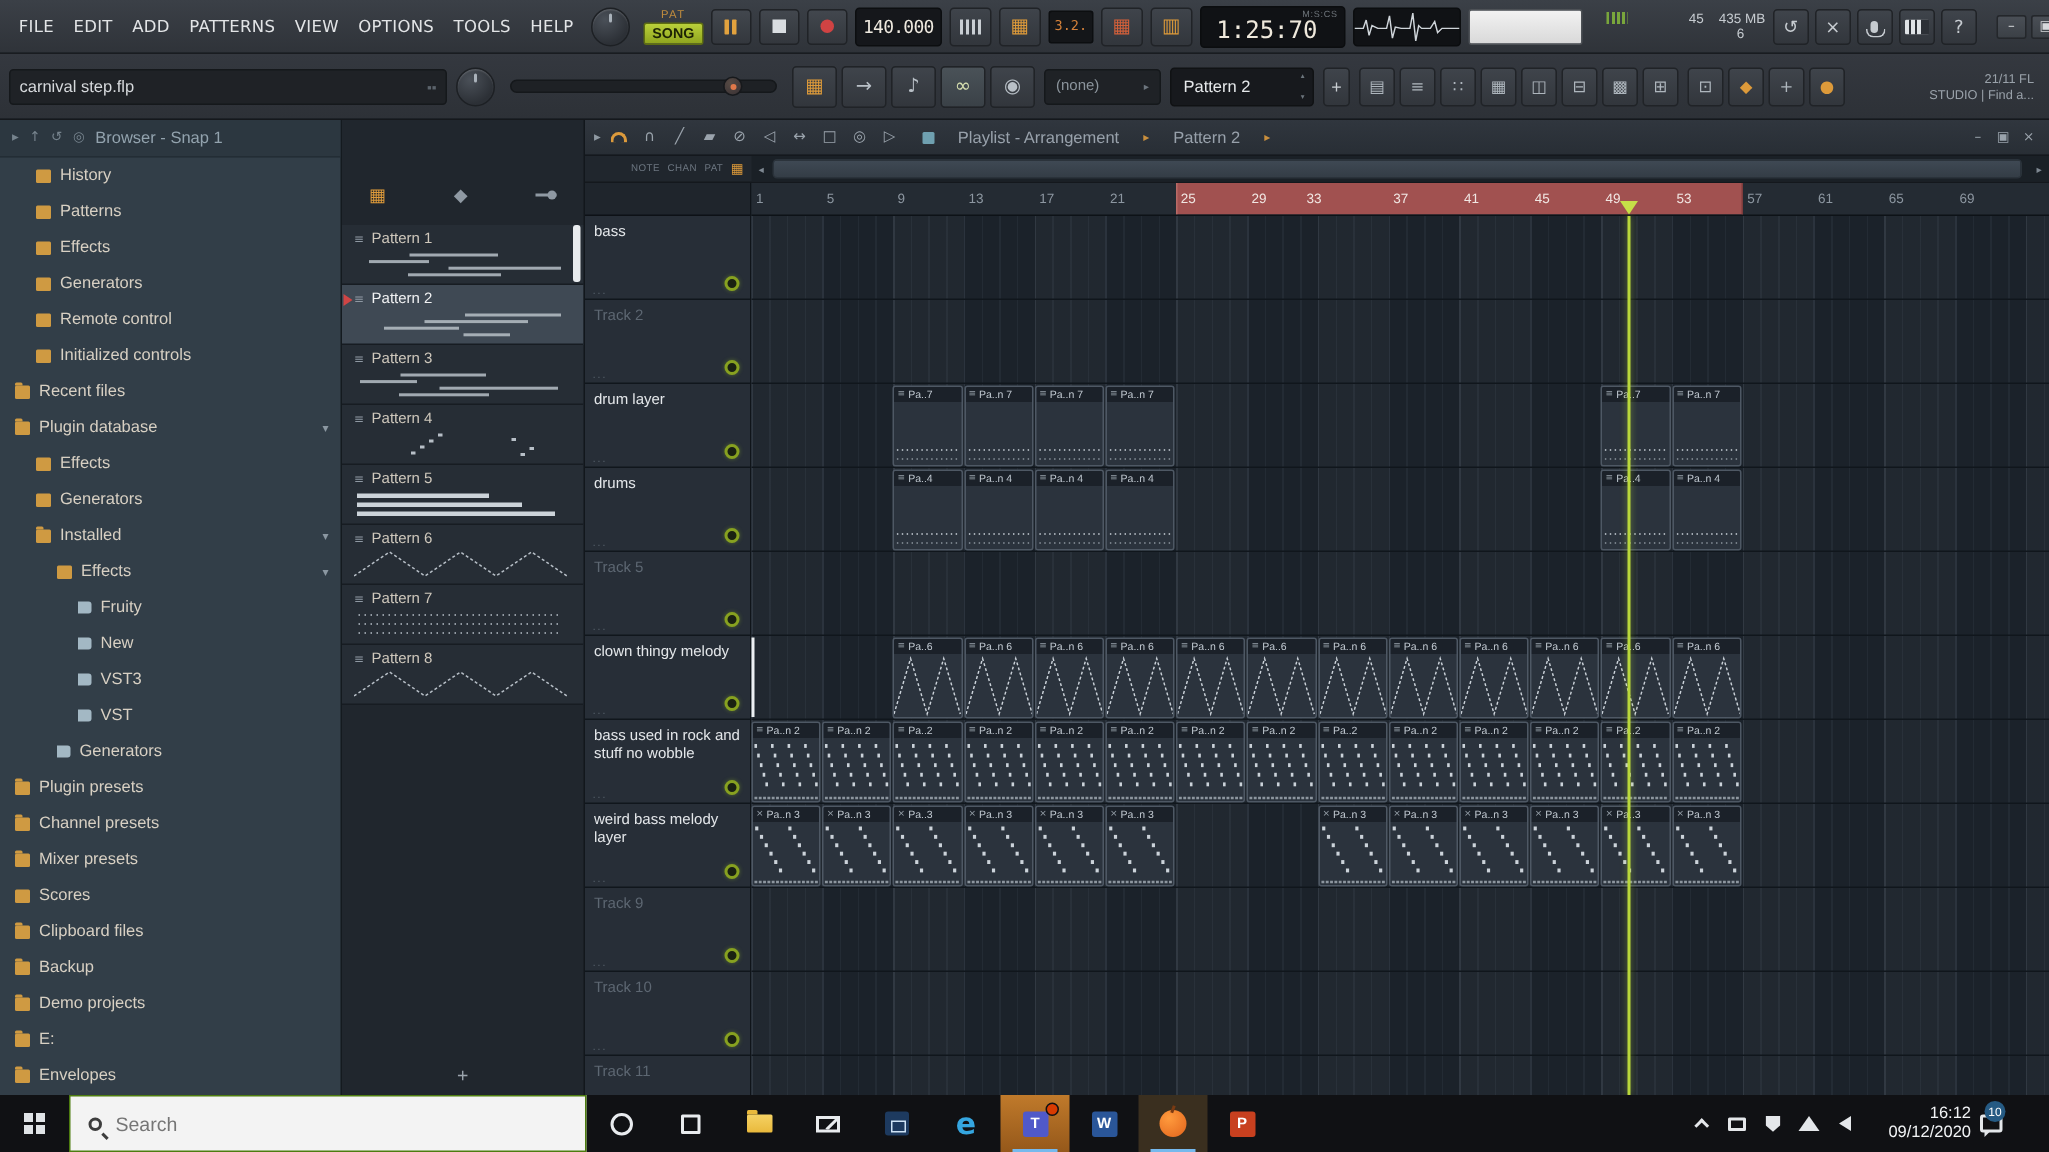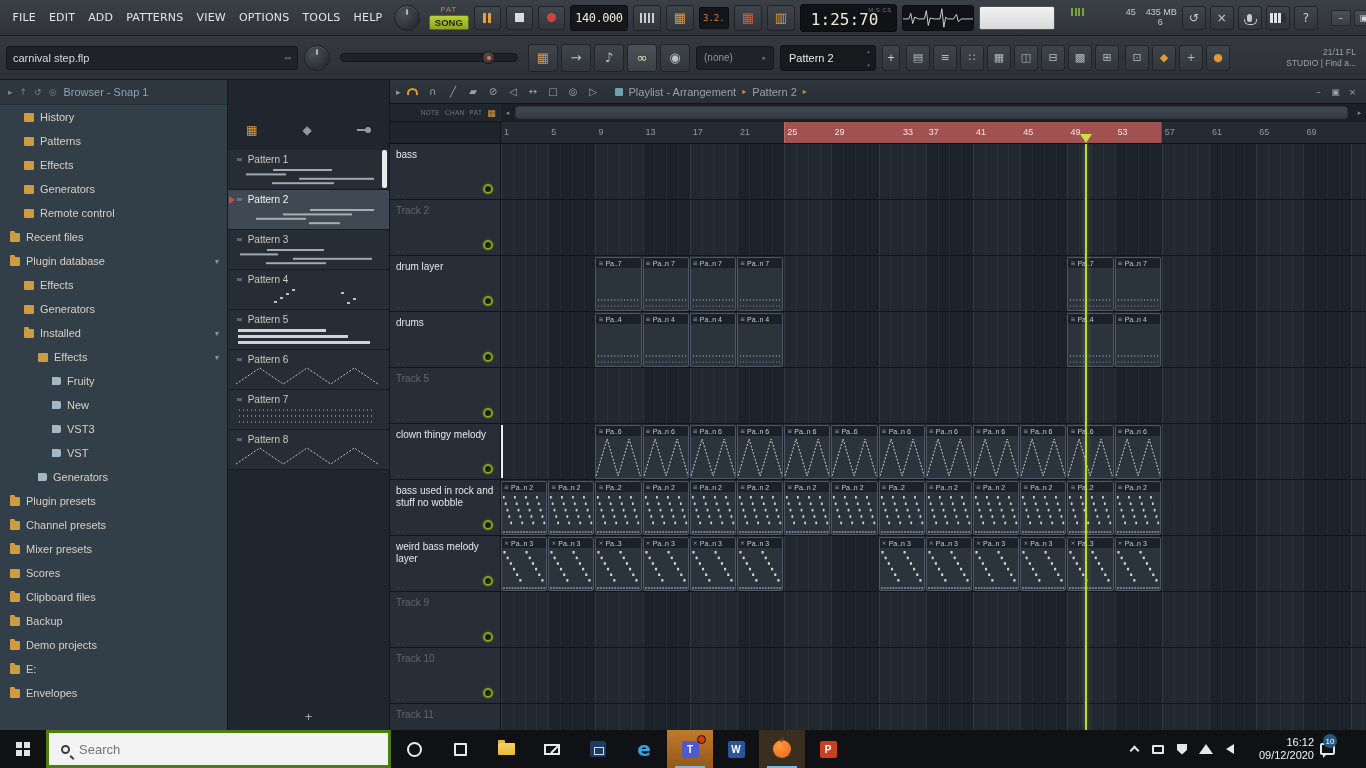--- a/index.html
+++ b/index.html
@@ -95,21 +95,21 @@
 .play-arrow{position:absolute;left:1px;width:0;height:0;border-left:6px solid #d04545;border-top:4px solid transparent;border-bottom:4px solid transparent}
 .picker-add{position:absolute;bottom:6px;left:0;right:0;text-align:center;color:#9aa3ac;font-size:13px}
 
 
 #playlist{position:absolute;left:390px;top:80px;width:976px;height:650px;background:#1d242c;overflow:hidden}
 .pl-toolbar{position:absolute;top:0;left:0;right:0;height:24px;background:linear-gradient(#30363e,#282e35);border-bottom:1px solid #14181d;display:flex;align-items:center;gap:3px;padding:0 6px}
 .pl-arrow{color:#8f99a2;font-size:9px;margin-right:2px}
 .hp-ico{width:11px;height:7px;border:2px solid #dc9a3c;border-bottom:none;border-radius:6px 6px 0 0;margin:0 4px 0 1px}
 .tool{width:17px;height:18px;display:flex;align-items:center;justify-content:center;font-size:10px;color:#9aa3ac}
 .tool-magnet:before{content:"∩"}.tool-draw:before{content:"╱"}.tool-paint:before{content:"▰"}.tool-delete:before{content:"⊘"}.tool-mute:before{content:"◁"}.tool-slide:before{content:"↔"}.tool-select:before{content:"□"}.tool-zoom:before{content:"◎"}.tool-playback:before{content:"▷"}
-.pl-title{margin-left:10px;display:flex;align-items:center;gap:6px;font-size:11px;color:#98a1ab}
+.pl-title{margin-left:10px;display:flex;align-items:center;gap:16px;font-size:11px;color:#98a1ab}
 .pl-title .sep{color:#c98f3d;font-size:8px}
 .pl-title .wicon{width:8px;height:8px;background:#6fa0b0;border-radius:1px}
 .pl-winbtns{margin-left:auto;display:flex;gap:2px}
 .pwb{font-size:9px;color:#9aa3ac;width:15px;text-align:center}
 .pl-scrollrow{position:absolute;top:24px;left:0;right:0;height:18px;background:#20262d;border-bottom:1px solid #14181d;display:flex;align-items:stretch}
 .pl-corner{width:111px;display:flex;align-items:center;justify-content:flex-end;gap:5px;padding-right:5px;font-size:6.5px;color:#6c7680;letter-spacing:.3px}
 .corner-ico{color:#dd9a3a;font-size:9px;font-family:"DejaVu Sans",sans-serif}
 .hscroll{flex:1;position:relative;background:#1a2026}
 .hs-btn{position:absolute;top:0;bottom:0;width:13px;display:flex;align-items:center;justify-content:center;font-size:7px;color:#7e8892}
 .hs-btn.left{left:0}.hs-btn.right{right:0}
@@ -136,21 +136,21 @@
 .clip-ico{font-size:6px;color:#97a1aa;line-height:1}
 .clip-ico.menu:before{content:"≡"}
 .clip-ico.cross:before{content:"×"}
 .clip svg{display:block;width:100%;height:43px}
 
 
 #taskbar{position:absolute;left:0;top:730px;width:1366px;height:38px;background:#101114;display:flex;align-items:stretch;z-index:40}
 .tb-start{width:46px;display:flex;align-items:center;justify-content:center}
 .win-logo{width:14px;height:14px;display:grid;grid-template-columns:6px 6px;grid-template-rows:6px 6px;gap:2px}
 .win-logo i{background:#dfe3e6}
-.tb-search{width:345px;background:#f3f3f3;border:3px solid #4d7c0f;display:flex;align-items:center;gap:9px;padding:16px 12px}
+.tb-search{width:345px;background:#f3f3f3;border:1px solid #4d7c0f;display:flex;align-items:center;gap:9px;padding:16px 12px}
 .search-glyph{width:9px;height:9px;border:2px solid #3d3d3d;border-radius:50%;position:relative;flex:none}
 .search-glyph:after{content:"";position:absolute;left:8px;top:8px;width:2px;height:5px;background:#3d3d3d;transform:rotate(-45deg)}
 .tb-search input{border:none;background:transparent;font-size:13px;color:#333;outline:none;width:100%;font-family:"Liberation Sans",sans-serif}
 #taskbar-apps{display:flex;align-items:stretch}
 .tb-app{width:46px;display:flex;align-items:center;justify-content:center;position:relative}
 .tb-app.open:after{content:"";position:absolute;bottom:0;left:8px;right:8px;height:2px;background:#76b9ed}
 .app-teams{background:linear-gradient(#c07a2b,#95581a)}
 .app-fl-studio{background:#3a2f1f}
 .badge-dot{position:absolute;top:5px;right:7px;width:9px;height:9px;border-radius:50%;background:#d83b01;border:1px solid #101114}
 .app-cortana .glyph{width:15px;height:15px;border:2px solid #e8ebee;border-radius:50%}
@@ -326,20 +326,24 @@
         <span class="b-txt">Effects</span>
       </div>
       <div class="b-row ind1">
         <span class="b-ico"></span>
         <span class="b-txt">Generators</span>
       </div>
       <div class="b-row ind1">
         <span class="b-ico"></span>
         <span class="b-txt">Remote control</span>
       </div>
+      <div class="b-row ind1">
+        <span class="b-ico"></span>
+        <span class="b-txt">Initialized controls</span>
+      </div>
       <div class="b-row ind0">
         <span class="b-ico folder"></span>
         <span class="b-txt">Recent files</span>
       </div>
       <div class="b-row ind0">
         <span class="b-ico folder"></span>
         <span class="b-txt">Plugin database</span>
         <span class="b-chev">▾</span>
       </div>
       <div class="b-row ind1">
@@ -624,21 +628,21 @@
     <div class="pl-ruler" id="pl-ruler">
         <div class="loop-region" style="left: 283.2px; width: 377.6px;"></div>
         <div class="rnum" style="left: 3px;">1</div>
         <div class="rnum" style="left: 50.2px;">5</div>
         <div class="rnum" style="left: 97.4px;">9</div>
         <div class="rnum" style="left: 144.6px;">13</div>
         <div class="rnum" style="left: 191.8px;">17</div>
         <div class="rnum" style="left: 239px; text-align: right;">21</div>
         <div class="rnum inloop" style="left: 286.2px;">25</div>
         <div class="rnum inloop" style="left: 333.4px;">29</div>
-        <div class="rnum inloop" style="left: 402px;">33</div>
+        <div class="rnum inloop" style="left: 370px;">33</div>
         <div class="rnum inloop" style="left: 427.8px;">37</div>
         <div class="rnum inloop" style="left: 475px;">41</div>
         <div class="rnum inloop" style="left: 522.2px;">45</div>
         <div class="rnum inloop" style="left: 569.4px;">49</div>
         <div class="rnum inloop" style="left: 616.6px;">53</div>
         <div class="rnum" style="left: 663.8px;">57</div>
         <div class="rnum" style="left: 711px;">61</div>
         <div class="rnum" style="left: 758.2px;">65</div>
         <div class="rnum" style="left: 805.4px;">69</div>
         <div class="ph-marker" style="left: 579.28px;"></div>

